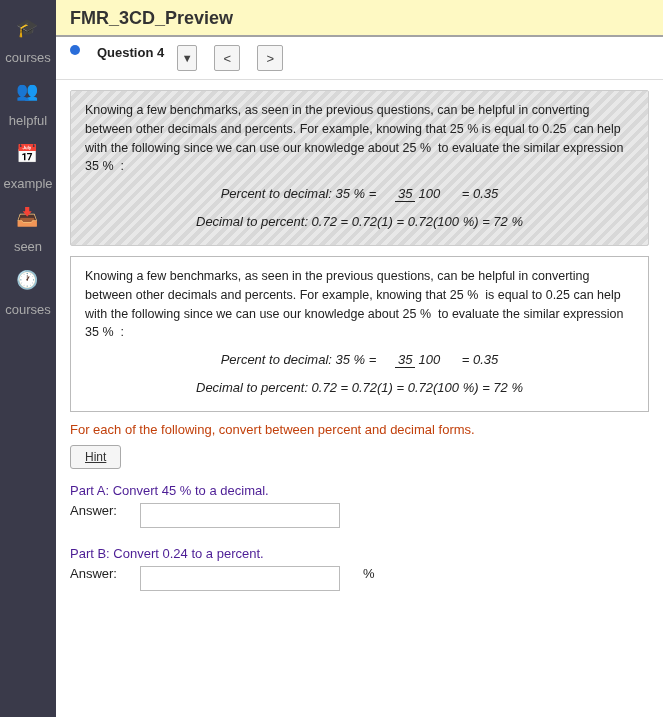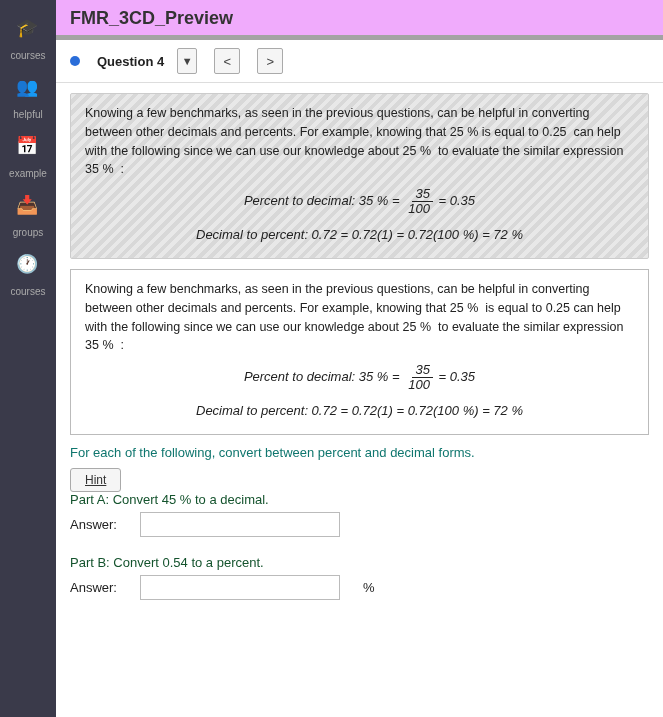--- a/index.html
+++ b/index.html
@@ -28,56 +28,56 @@
       height: 40px;
       display: flex;
       align-items: center;
       justify-content: center;
       color: #bbb;
       font-size: 18px;
       cursor: pointer;
       border-radius: 4px;
     }
     .sidebar-label {
-      font-size: 10px;
+      font-size: 13px;
       color: #aaa;
       text-align: center;
       margin-top: -4px;
     }
 
     
     .main-content {
       flex: 1;
       background: #fff;
       display: flex;
       flex-direction: column;
       overflow: hidden;
     }
 
     
     .header {
       padding: 8px 8px 4px 14px;
-      border-bottom: 5px solid #a3a3a3;
-      background: #f0abfc;
+      border-bottom: 2px solid #a3a3a3;
+      background: #fef9c3;
     }
     .header-title {
       font-size: 18px;
       font-weight: bold;
       color: #333;
       margin-bottom: 2px;
     }
     .score-line {
       font-size: 12px;
       color: #555;
     }
 
     
     .question-nav {
       display: flex;
-      align-items: center;
+      align-items: flex-start;
       gap: 17px;
       padding: 8px 14px;
       border-bottom: 1px solid #ddd;
       background: #fff;
     }
     .question-dot {
       width: 10px;
       height: 10px;
       border-radius: 50%;
       background: #2a6dd9;
@@ -141,24 +141,24 @@
       position: relative;
     }
     .math-display {
       text-align: center;
       margin: 8px 0 4px 0;
       font-size: 13px;
       font-style: italic;
     }
     .math-fraction {
       display: inline-flex;
-      flex-direction: column;
-      align-items: flex-end;
+      flex-direction: row;
+      align-items: center;
       vertical-align: middle;
-      margin: 0 2px;
+      margin: 0 15px;
       font-size: 13px;
       line-height: 1.1;
     }
     .math-fraction .num {
       border-bottom: 1px solid #222;
       padding: 0 3px;
     }
     .math-fraction .den {
       padding: 0 3px;
     }
@@ -170,46 +170,46 @@
       padding: 10px 14px;
       margin-bottom: 10px;
       font-size: 12.5px;
       line-height: 1.5;
     }
 
     
     .for-each-line {
       font-size: 13px;
       margin-bottom: 8px;
-      color: #0f766e;
+      color: #c2410c;
     }
 
     
     .hint-btn {
       display: inline-block;
       border: 1px solid #aaa;
       background: #f5f5f5;
       padding: 4px 14px;
       font-size: 12px;
       cursor: pointer;
       border-radius: 3px;
       color: #333;
+      margin-bottom: 14px;
       text-decoration: underline;
     }
 
     
     .part-label {
       font-size: 13px;
       font-weight: normal;
-      color: #14532d;
+      color: #4c1d95;
       margin-bottom: 5px;
     }
     .answer-row {
       display: flex;
-      align-items: center;
       gap: 23px;
       margin-bottom: 18px;
     }
     .answer-label {
       font-size: 13px;
       color: #222;
     }
     .answer-input {
       border: 1px solid #bbb;
       background: #fff;
@@ -230,21 +230,21 @@
   <div class="sidebar-icon" title="Courses">🎓</div>
   <div class="sidebar-label">courses</div>
 
   <div class="sidebar-icon" title="Groups">👥</div>
   <div class="sidebar-label">helpful</div>
 
   <div class="sidebar-icon" title="Calendar">📅</div>
   <div class="sidebar-label">example</div>
 
   <div class="sidebar-icon" title="Inbox">📥</div>
-  <div class="sidebar-label">groups</div>
+  <div class="sidebar-label">seen</div>
 
   <div class="sidebar-icon" title="History">🕐</div>
   <div class="sidebar-label">courses</div>
 </div>
 
 <div class="main-content">
 
   <div class="header">
     <div class="header-title">FMR_3CD_Preview</div>
   </div>
@@ -307,21 +307,21 @@
     <div class="hint-btn">Hint</div>
 
     
     <div class="part-label">Part A: Convert 45 %  to a decimal.</div>
     <div class="answer-row">
       <span class="answer-label">Answer:</span>
       <input class="answer-input" type="text" style="">
     </div>
 
     
-    <div class="part-label">Part B: Convert 0.54  to a percent.</div>
+    <div class="part-label">Part B: Convert 0.24  to a percent.</div>
     <div class="answer-row">
       <span class="answer-label">Answer:</span>
       <input class="answer-input" type="text" style="">
       <span class="percent-symbol">%</span>
     </div>
 
   </div>
 </div>
 
 </body></html>

